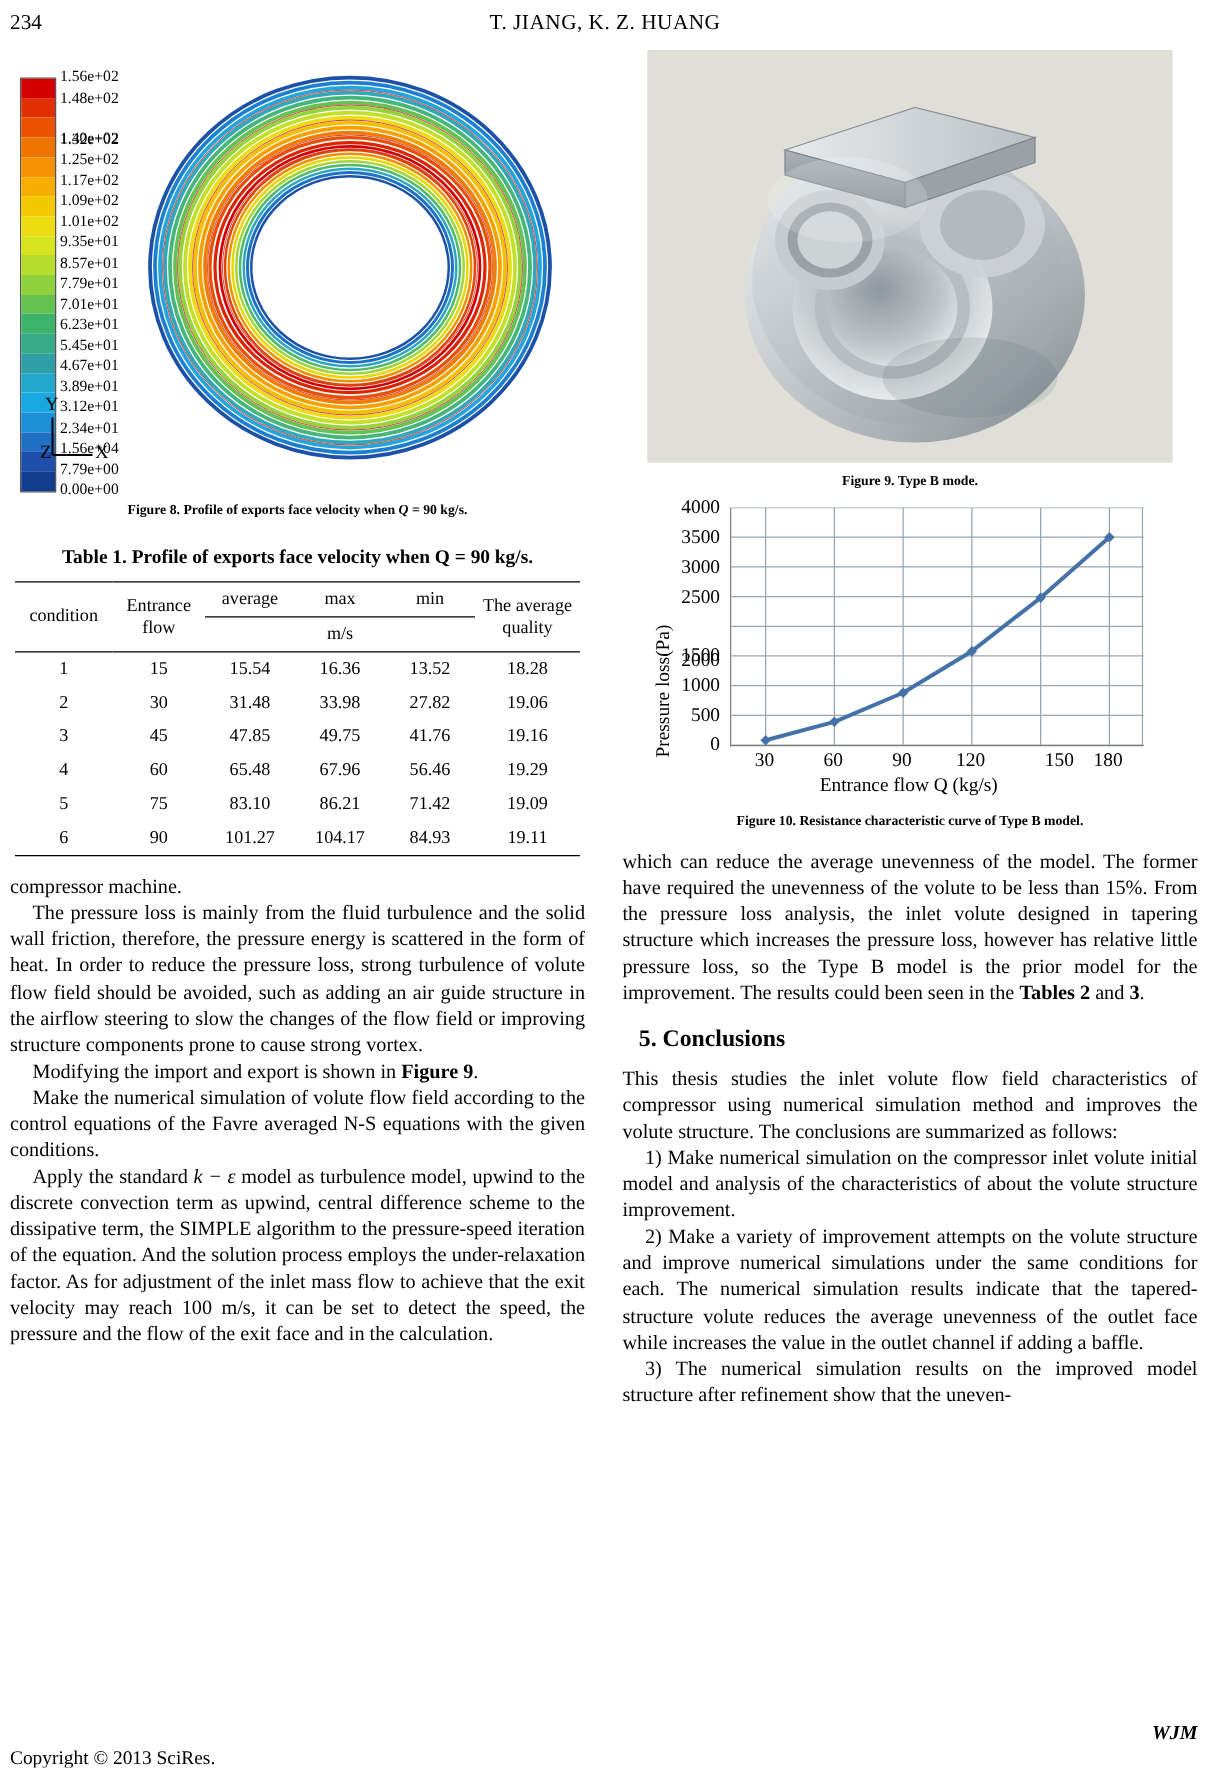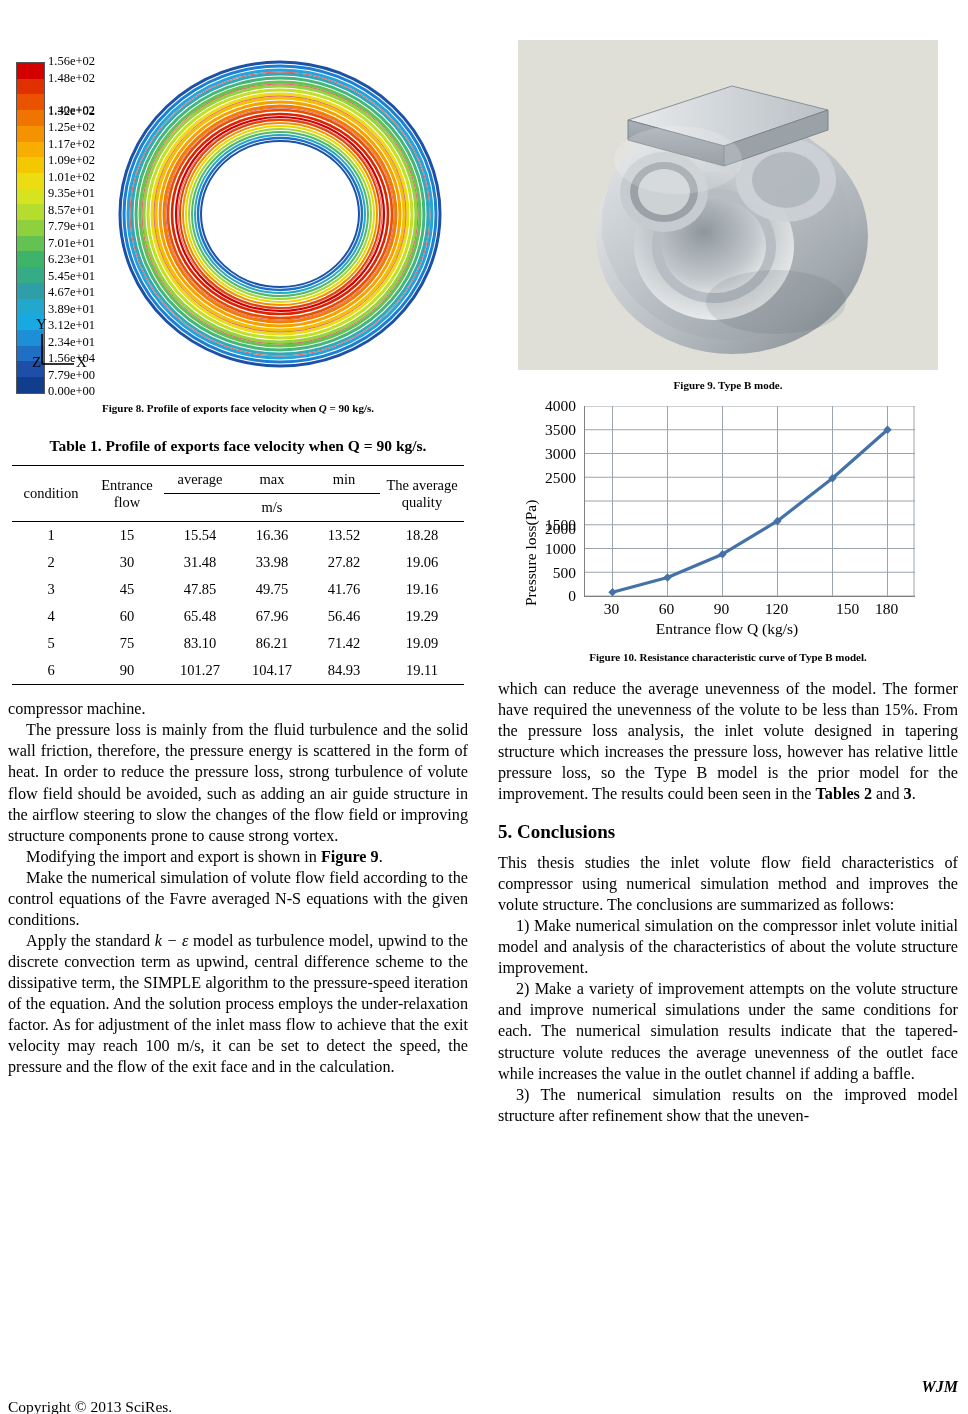--- a/index.html
+++ b/index.html
@@ -82,21 +82,21 @@
 
   
   p.body {
     font-size:16.2px; line-height:1.30; text-align:justify;
     margin:0; text-indent:0;
   }
   p.body.ind { text-indent:18px; }
   .b { font-weight:bold; }
   .mathit { font-style:italic; font-family:"Liberation Serif", serif; }
   h2.sec {
-    font-size:19px; font-weight:bold; margin:16px 0 10px 0; text-align:left;
+    font-size:19px; font-weight:bold; margin:16px 0 10px 13px; text-align:left;
   }
 
   
   .fig9-box {
     position:relative; width:420px; height:330px; margin:0 auto;
     background:#dfdfd7;
   }
 
   
   .fig10 {
@@ -136,20 +136,24 @@
     position:absolute; left:0; bottom:14px; width:968px; height:22px;
   }
   .footer .cpy { position:absolute; left:8px; top:0; font-size:15.5px;margin-top:20px; }
   .footer .jrn { position:absolute; right:10px; top:0; font-size:16px; font-weight:bold; font-style:italic; }
 </style>
 </head>
 <body>
 
 <div class="page">
 
+  <div class="runhead">
+    <div class="folio">234</div>
+    <div class="authors">T. JIANG, K. Z. HUANG</div>
+  </div>
 
   <div class="col col-left">
 
     <div class="fig8">
 
       <div class="cbar-wrap">
         <div class="cbar" id="cbar-strip">
             <i style="background: rgb(212, 0, 0); height: 4.7619%;"></i>
             <i style="background: rgb(224, 48, 0); height: 4.7619%;"></i>
             <i style="background: rgb(234, 82, 0); height: 4.7619%;"></i>

